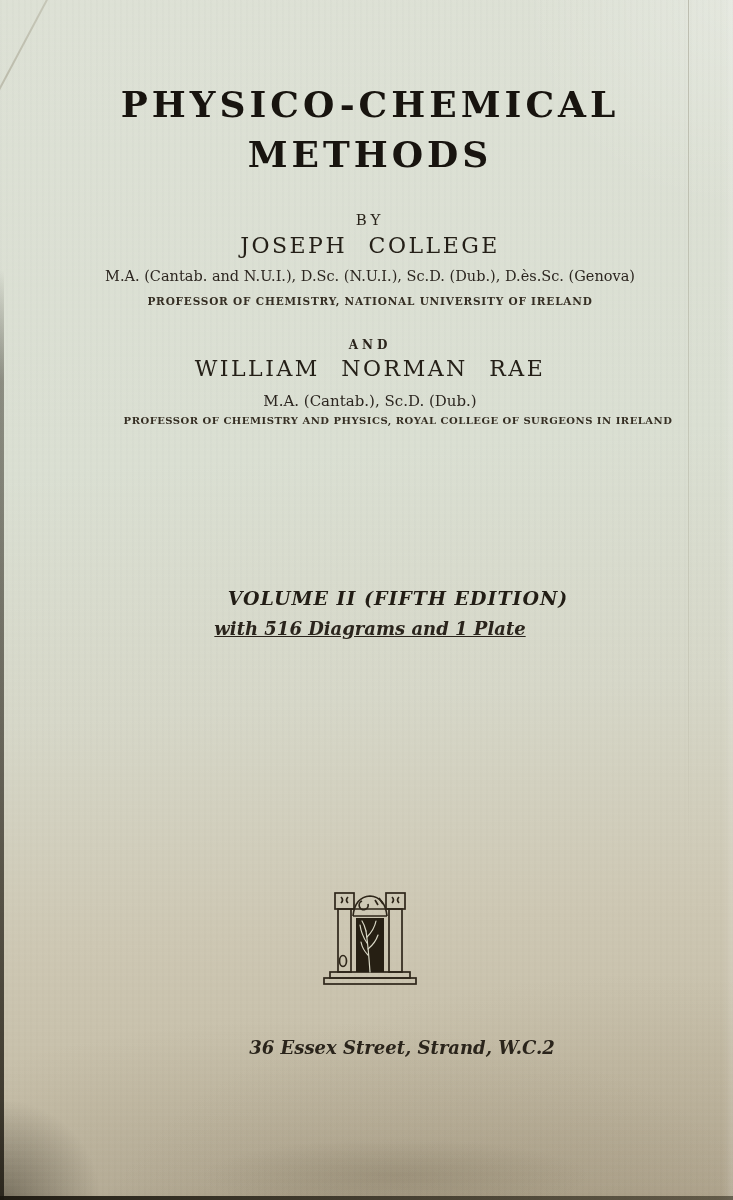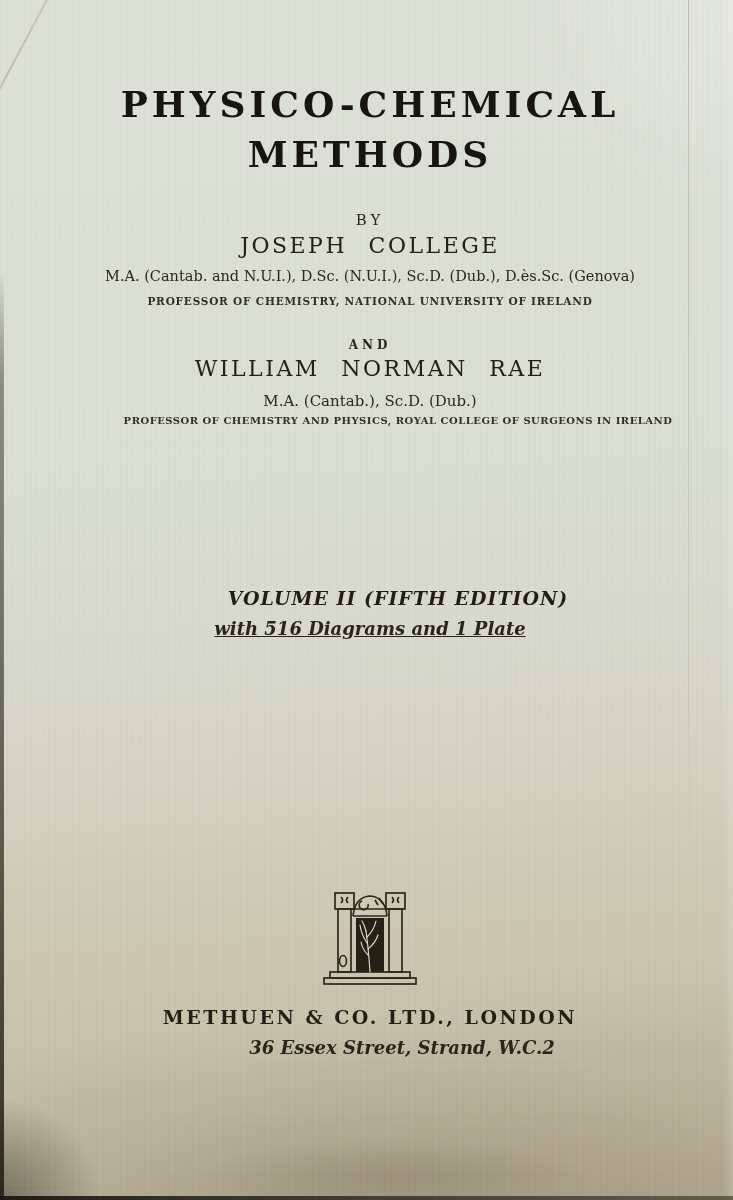--- a/index.html
+++ b/index.html
@@ -139,17 +139,16 @@
           <path d="M52 87 C51 72 50 60 48 46"></path>
           <path d="M49 58 C45 52 43 47 42 40"></path>
           <path d="M49 52 C54 47 57 41 58 36"></path>
           <path d="M50 64 C55 60 58 56 60 50"></path>
           <path d="M50 70 C46 66 44 62 43 57"></path>
           <path d="M48 46 C47 42 46 39 44 36"></path>
         </g>
       </svg>
     </div>
 
-    <div class="imprint1">METHUEN &amp; CO. LTD., LONDON</div>
     <div class="imprint2">36 Essex Street, Strand, W.C.2</div>
 
   </div>
 </div>
 
 </body></html>

